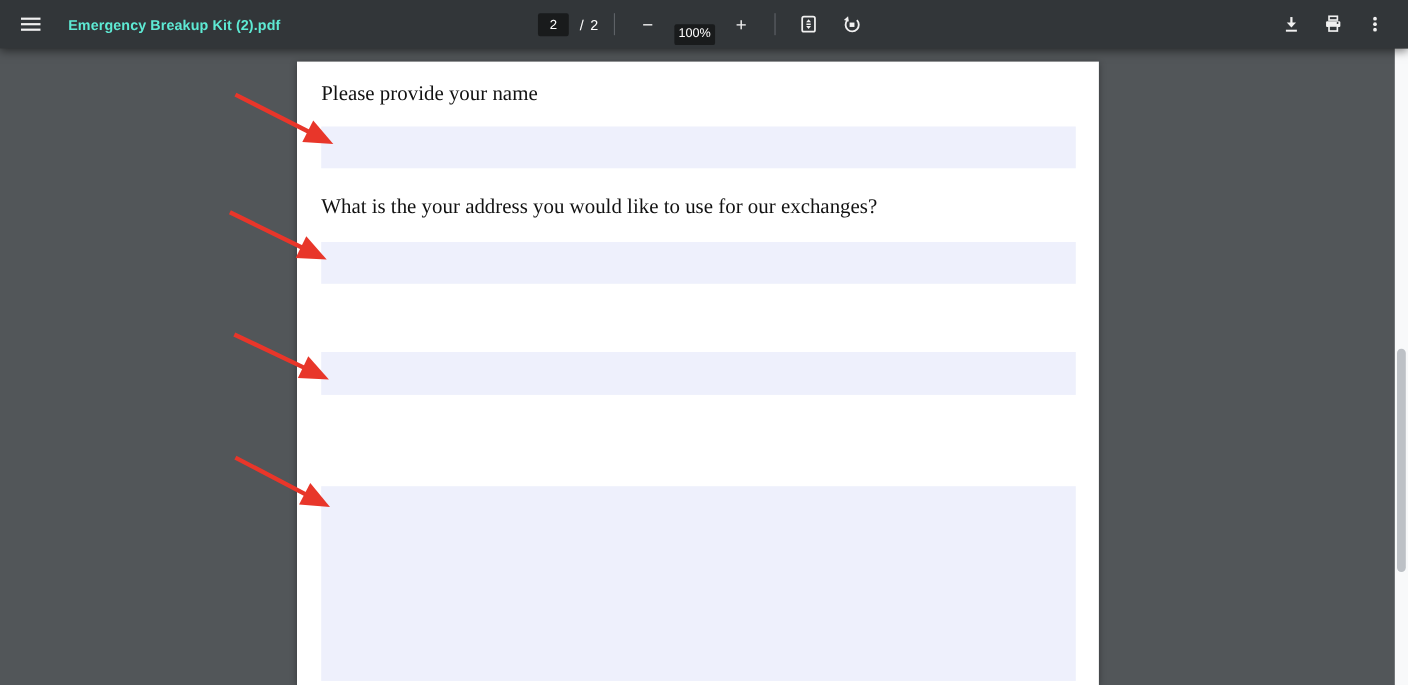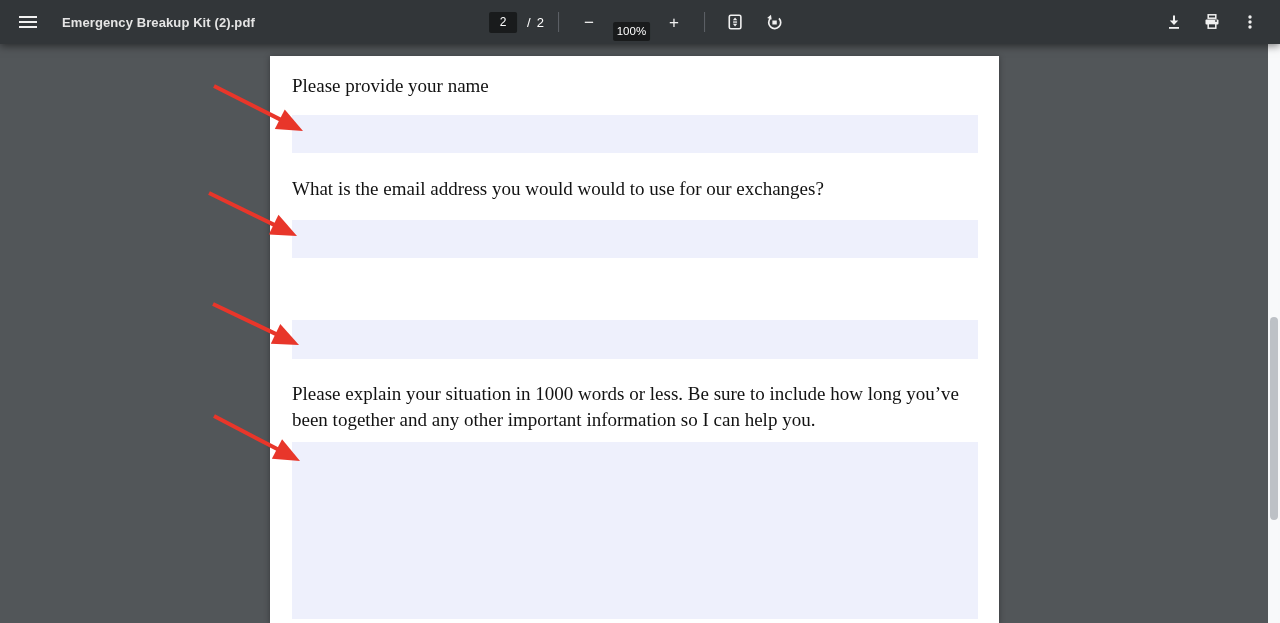--- a/index.html
+++ b/index.html
@@ -16,21 +16,21 @@
     box-shadow:0 2px 8px rgba(0,0,0,.5);
     z-index:20;
   }
   .tb-left{display:flex;align-items:center;margin-left:12px;}
   .icon-btn{
     width:32px;height:32px;display:flex;align-items:center;justify-content:center;
     border:none;background:transparent;padding:0;cursor:pointer;border-radius:50%;
   }
   .icon-btn svg{display:block;}
   .doc-title{
-    color:#e5e5e5;font-size:13px;font-weight:600;margin-left:18px;
+    color:#5eead4;font-size:13px;font-weight:600;margin-left:18px;
     letter-spacing:.1px;white-space:nowrap;
   }
   .tb-center{
     position:absolute;left:50%;top:0;height:44px;transform:translateX(-50%);
     display:flex;align-items:center;gap:8px;
   }
   .dark-box{
     background:var(--dark-box-bg,#191b1c);color:#fff;border:none;
     height:19px;border-radius:2px;display:flex;align-items:center;justify-content:center;
     font-size:12px;font-family:"Liberation Sans",sans-serif;text-align:center;
@@ -142,26 +142,25 @@
       </svg>
     </button>
   </div>
 </header>
 
 <main>
   <div class="pdf-page">
     <div class="q-label q1">Please provide your name</div>
     <div class="form-field f1"></div>
 
-    <div class="q-label q2">What is the email address you would would to use for our exchanges?</div>
+    <div class="q-label q2">What is the your address you would like to use for our exchanges?</div>
     <div class="form-field f2"></div>
 
     <div class="form-field f3"></div>
 
-    <div class="q-label q4">Please explain your situation in 1000 words or less. Be sure to include how long you’ve been together and any other important information so I can help you.</div>
     <div class="form-field f4"></div>
   </div>
 
   <svg id="arrow-layer" width="1280" height="623" viewBox="0 0 1280 623">
       <g>
         <line x1="214" y1="86" x2="282.47450614848987" y2="120.62194131103419" stroke="#e8362a" stroke-width="4"></line>
         <polygon points="303,131 274.83384844704835,129.08482201971742 284.76068719301566,109.45174094435987" fill="#e8362a"></polygon>
       </g>
       <g>
         <line x1="209" y1="193" x2="276.3351010508861" y2="225.90237892259208" stroke="#e8362a" stroke-width="4"></line>

